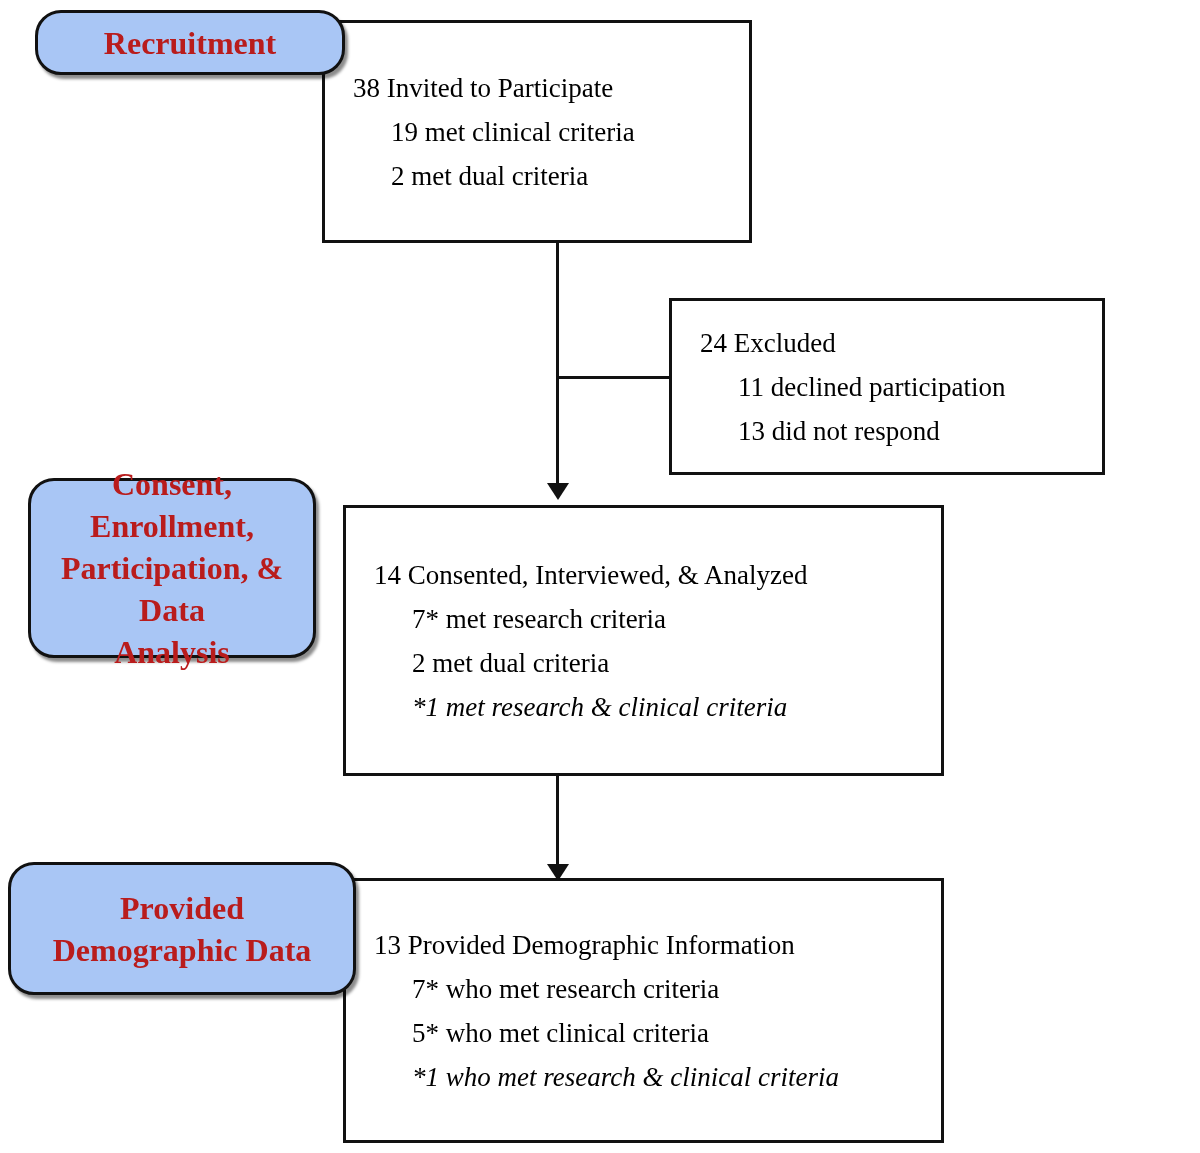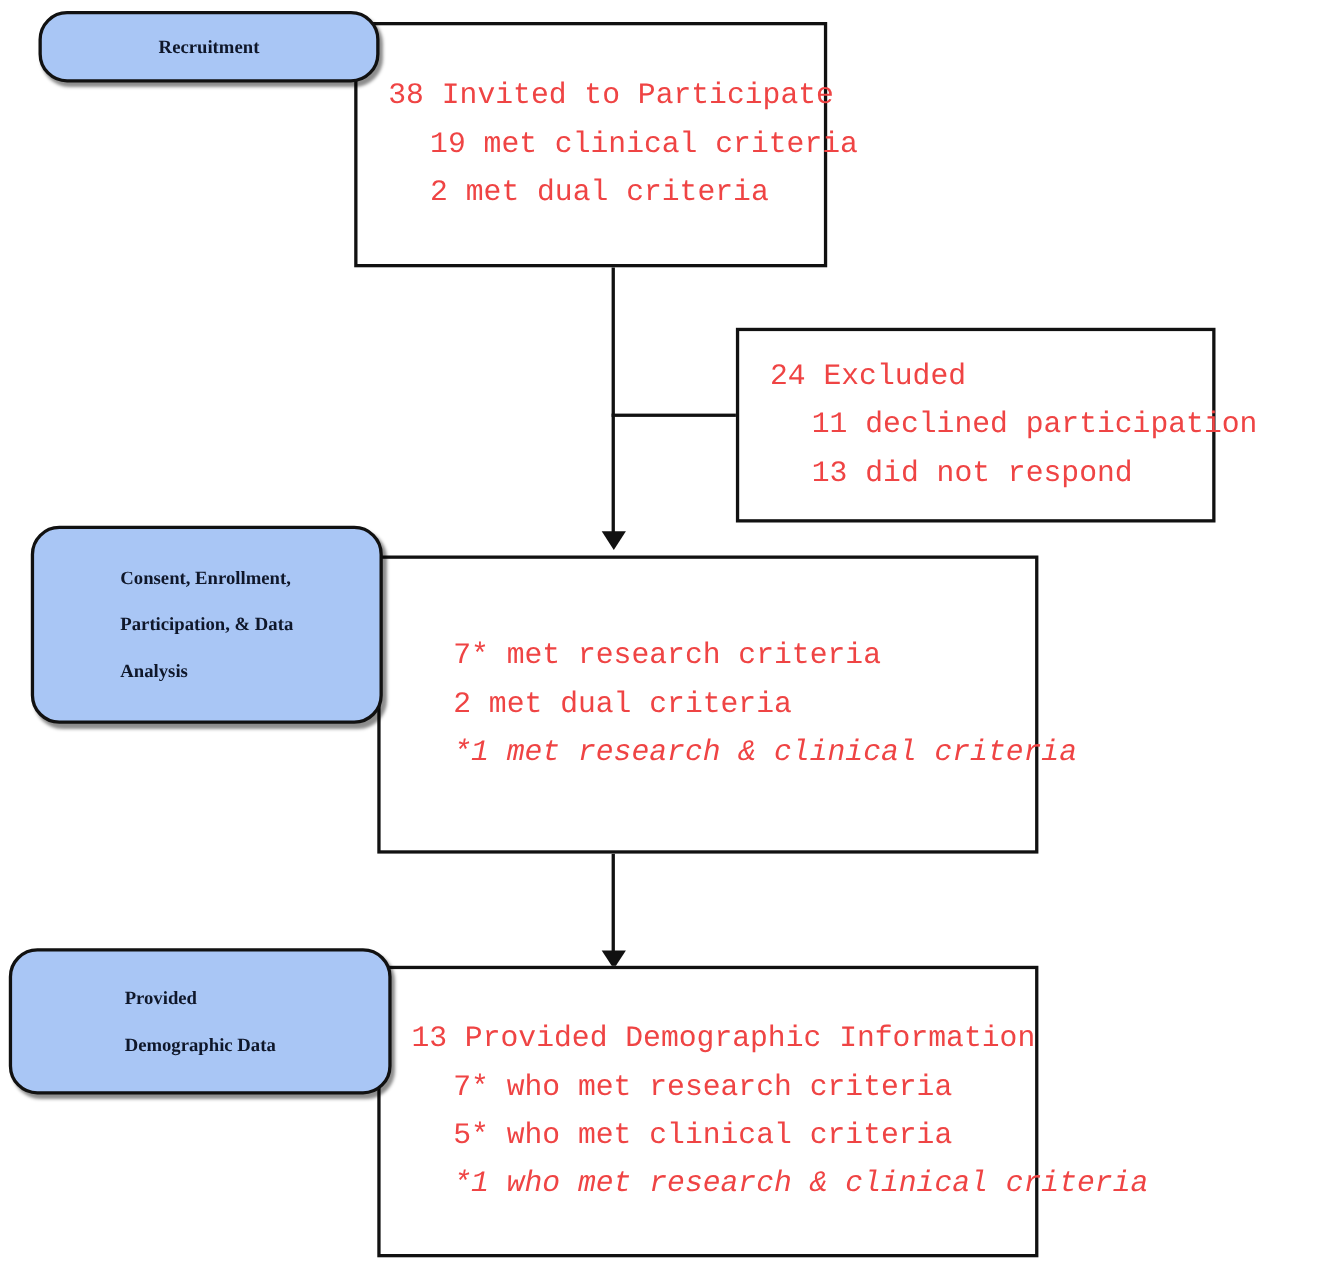--- a/index.html
+++ b/index.html
@@ -29,45 +29,45 @@
   .box-body {
     position: absolute;
     left: 28px;
     right: 10px;
     top: 50%;
     transform: translateY(-50%);
   }
   .line {
     font-size: 27px;
     line-height: 44px;
-    color: #ef4444;
+    color: #000000;
     white-space: nowrap;
-    font-family: Liberation Mono, monospace;
   }
   .line.indent   { padding-left: 38px; }
   .line.italic   { font-style: italic; padding-left: 38px; }
 
   
   .pill {
     position: absolute;
     box-sizing: border-box;
     background: #a9c6f5;
     border: 3px solid #111111;
     border-radius: 26px;
     box-shadow: 3px 4px 3px rgba(0,0,0,0.45);
     display: flex;
     align-items: center;
     justify-content: center;
     z-index: 5;
   }
   .pill-label {
     font-weight: bold;
-    color: #0f172a;
-    font-size: 17px;
+    color: #b91c1c;
+    font-size: 32px;
     line-height: 42px;
+    text-align: center;
     padding: 0 14px;
     white-space: pre-line;
   }
 
   
   .conn {
     position: absolute;
     background: #111111;
     z-index: 1;
   }
@@ -119,27 +119,28 @@
   <div class="box" style="left:669px; top:298px; width:436px; height:177px;">
     <div class="box-body">
       <div class="line">24 Excluded</div>
       <div class="line indent">11 declined participation</div>
       <div class="line indent">13 did not respond</div>
     </div>
   </div>
 
   <div class="box" style="left:343px; top:505px; width:601px; height:271px;">
     <div class="box-body">
+      <div class="line">14 Consented, Interviewed, &amp; Analyzed</div>
       <div class="line indent">7* met research criteria</div>
       <div class="line indent">2 met dual criteria</div>
       <div class="line italic">*1 met research &amp; clinical criteria</div>
     </div>
   </div>
 
-  <div class="pill" style="left:28px; top:478px; width:320px; height:180px;">
+  <div class="pill" style="left:28px; top:478px; width:288px; height:180px;">
     <div class="pill-label">Consent, Enrollment,
 Participation, &amp;  Data
 Analysis</div>
   </div>
 
   <div class="box" style="left:343px; top:878px; width:601px; height:265px;">
     <div class="box-body">
       <div class="line">13 Provided Demographic Information</div>
       <div class="line indent">7* who met research criteria</div>
       <div class="line indent">5* who met clinical criteria</div>

